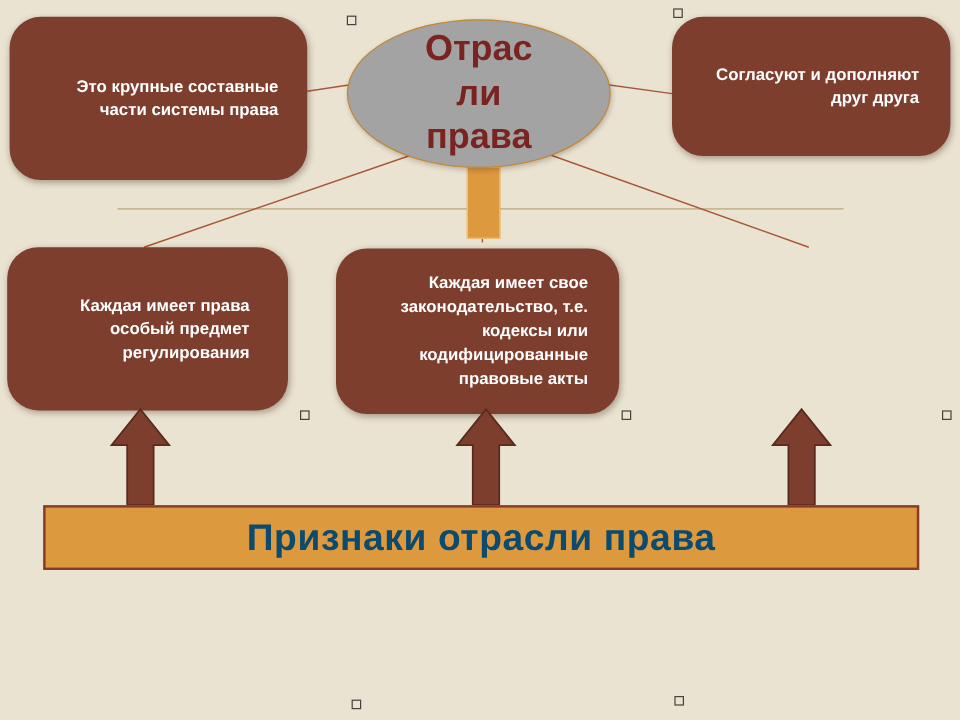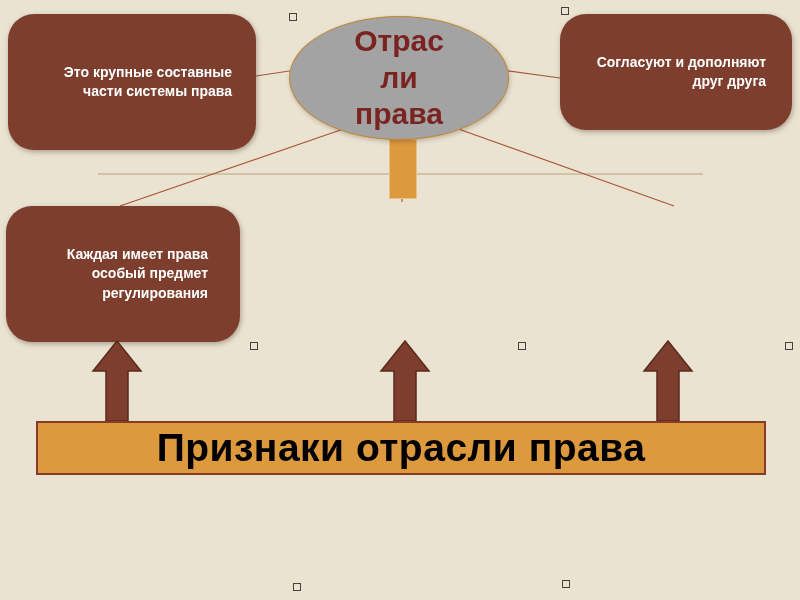--- a/index.html
+++ b/index.html
@@ -38,21 +38,21 @@
   }
   .conn-rect{
     position:absolute;left:389px;top:139px;width:26px;height:58px;
     background:#dd993e;border:1px solid #eec07f;
   }
   .banner{
     position:absolute;left:36px;top:421px;width:726px;height:50px;
     background:#dd993e;border:2px solid #8a3a28;
     display:flex;align-items:center;justify-content:center;
   }
-  .banner .txt{font-size:39px;color:#000000;letter-spacing:0.5px;}
+  .banner .txt{font-size:31px;color:#0c4a6e;letter-spacing:0.5px;}
 
   polygon.arrow{fill:#7d3e2d;stroke:#5a2a1d;stroke-width:1.5;}
 
   .sq{position:absolute;width:6px;height:6px;border:1px solid #44423c;background:transparent;}
   .sq1{left:289px;top:13px}  .sq2{left:561px;top:7px}
   .sq3{left:293px;top:583px} .sq4{left:562px;top:580px}
   .sq5{left:250px;top:342px} .sq6{left:518px;top:342px} .sq7{left:785px;top:342px}
 </style>
 </head>
 <body>
@@ -79,20 +79,23 @@
   </div>
 
   <div class="box b-tr">
     <div class="txt">Согласуют и дополняют друг друга</div>
   </div>
 
   <div class="box b-ml">
     <div class="txt">Каждая имеет права особый предмет регулирования</div>
   </div>
 
+  <div class="box b-mc">
+    <div class="txt">Каждая имеет свое законодательство, т.е. кодексы или кодифицированные правовые акты</div>
+  </div>
 
 
   <svg class="layer" width="800" height="600" viewBox="0 0 800 600">
     <polygon class="arrow" points="117,341 141,371 128,371 128,421 106,421 106,371 93,371"></polygon>
     <polygon class="arrow" points="405,341 429,371 416,371 416,421 394,421 394,371 381,371"></polygon>
     <polygon class="arrow" points="668,341 692,371 679,371 679,421 657,421 657,371 644,371"></polygon>
   </svg>
 
   <div class="banner">
     <div class="txt">Признаки отрасли права</div>

